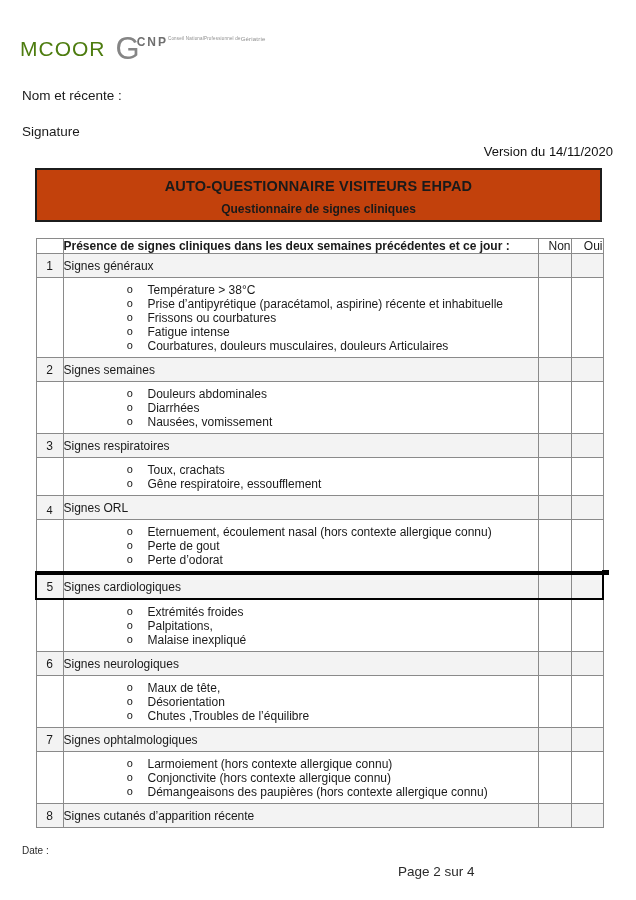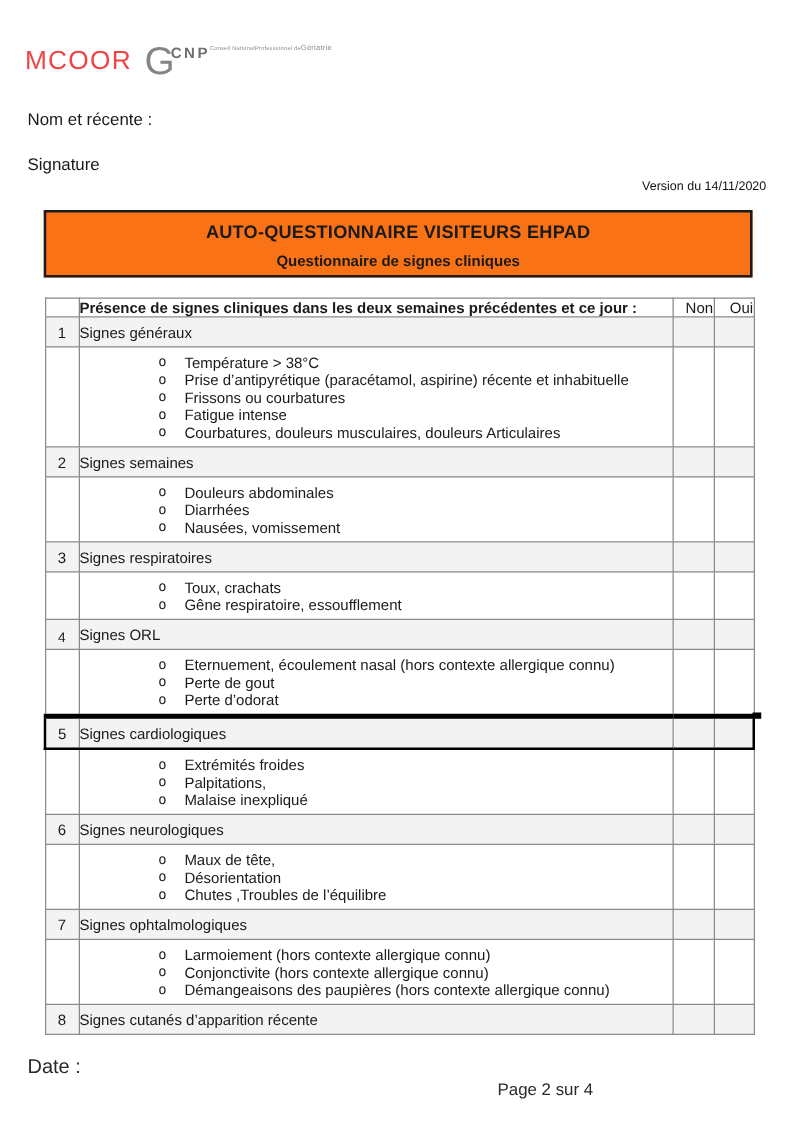--- a/index.html
+++ b/index.html
@@ -4,36 +4,36 @@
 <style>
   html,body { margin:0; padding:0; background:#e8e8e8; }
   .page {
     position:relative; width:636px; height:900px; margin:0 auto;
     background:#ffffff; font-family:"Liberation Sans", sans-serif;
     color:#1a1a1a; overflow:hidden;
   }
 
   
   .logo-row { position:absolute; left:20px; top:34px; display:flex; align-items:flex-start; }
-  .mcoor { color:#ef4444; font-size:21px; letter-spacing:1px; font-weight:400; line-height:30px; }
+  .mcoor { color:#4d7c0f; font-size:21px; letter-spacing:1px; font-weight:400; line-height:30px; }
   .gcnp { display:flex; margin-left:10px; color:#8d8d8d; }
   .g-big { font-size:31px; line-height:30px; font-weight:400; color:#858585; }
   .gcnp-col { display:flex; margin-left:-3px; padding-top:2px; }
   .cnp { font-size:12px; font-weight:bold; letter-spacing:2px; color:#6f6f6f; line-height:12px; }
   .cnp-sub { font-size:4.5px; color:#8d8d8d; line-height:5px; letter-spacing:0.2px; }
   .cnp-sub.big { font-size:6px; line-height:7px; }
 
   
   .name-label { position:absolute; left:22px; top:88px; font-size:13.5px; }
   .signature-label { position:absolute; left:22px; top:124px; font-size:13.5px; }
-  .version { position:absolute; top:144px; right:23px; font-size:10px; color:#111; }
+  .version { position:absolute; top:144px; right:23px; font-size:13px; color:#111; }
 
   
   .title-box { position:absolute; left:35px; top:168px; width:563px; height:50px;
-    border:2px solid #1c1c1c; text-align:center; background:#f97316; }
+    border:2px solid #1c1c1c; text-align:center; background:#c2410c; }
   .t1 { margin-top:8px; font-weight:bold; font-size:14.5px; letter-spacing:0.2px; }
   .t2 { margin-top:8px; font-weight:bold; font-size:12px; }
 
   
   table.q { position:absolute; left:35px; top:238px; width:567px;
     border-collapse:collapse; table-layout:fixed; }
   table.q td { border:1px solid #8a8a8a; font-size:12px; color:#1a1a1a;
     padding:0; vertical-align:middle; background:#fff; }
   td.qhead { font-weight:bold; padding:5px 2px 5px 5px; line-height:14px; }
   td.yn { text-align:right; }
@@ -47,21 +47,21 @@
     font-size:11px; flex:none; }
   .item .t { flex:1; }
 
   
   tr.hl td { border-top:4px solid #000; border-bottom:2px solid #000; }
   tr.hl td:first-child { border-left:2px solid #000; }
   tr.hl td:last-child { border-right:2px solid #000; }
   .thick-ext { position:absolute; background:#000; height:5px; width:7px; }
 
   
-  .footer-date { position:absolute; left:22px; top:845px; font-size:16px; color:#2a2a2a; }
+  .footer-date { position:absolute; left:22px; top:845px; font-size:10px; color:#2a2a2a; }
   .footer-page { position:absolute; left:398px; top:845px; font-size:13.5px; color:#2a2a2a;margin-top:19px; }
 </style>
 </head>
 <body>
 
 <div class="page">
 
   <div class="logo-row">
     <span class="mcoor">MCOOR</span>
     <span class="gcnp">

